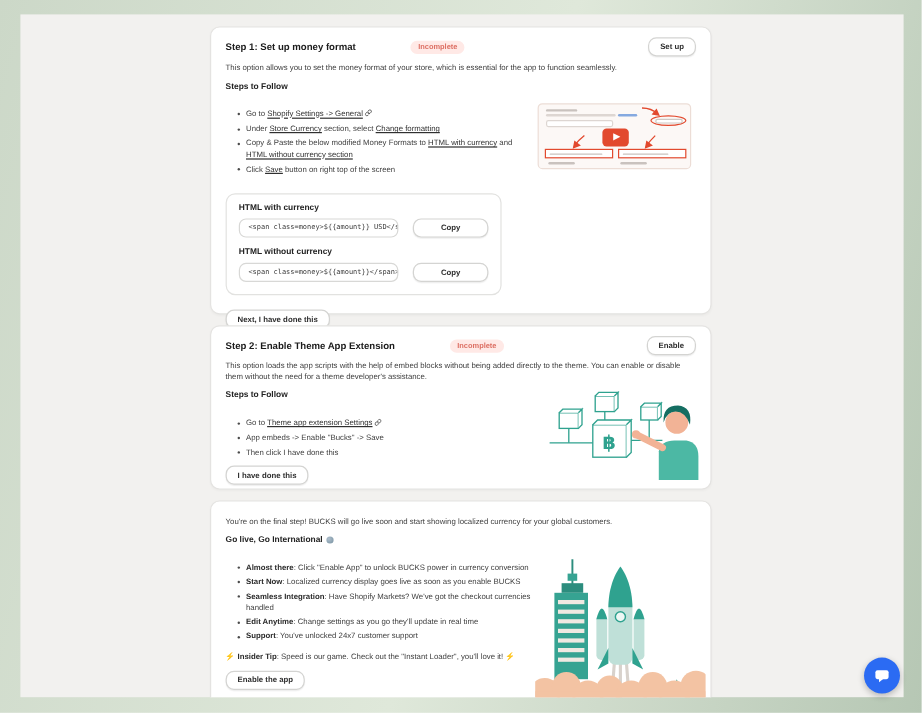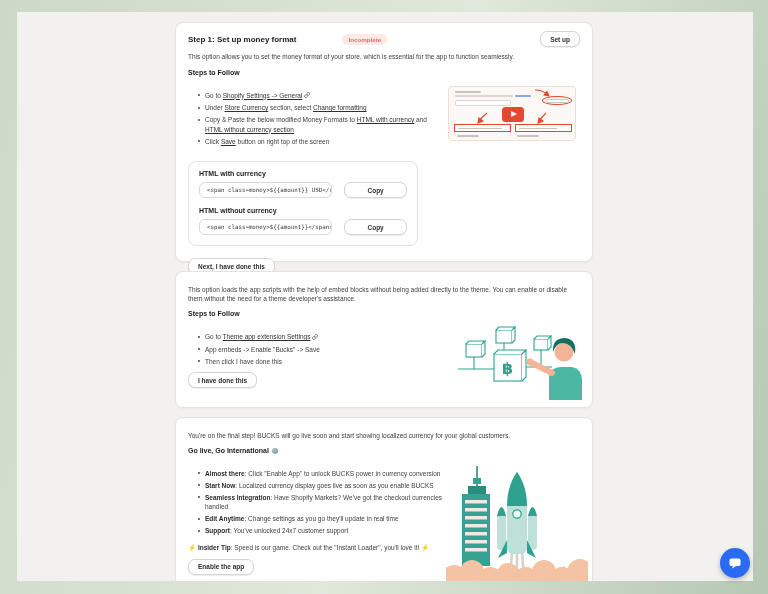--- a/index.html
+++ b/index.html
@@ -142,20 +142,25 @@
         <div class="m-label">HTML without currency</div>
         <div class="m-row">
           <div class="code-field">&lt;span class=money&gt;${{amount}}&lt;/span&gt;</div>
           <button class="btn copy-btn">Copy</button>
         </div>
       </div>
       <button class="btn done-btn">Next, I have done this</button>
     </div>
 
     <div class="card card2">
+      <div class="hdr">
+        <span class="title">Step 2: Enable Theme App Extension</span>
+        <span class="badge">Incomplete</span>
+        <button class="btn">Enable</button>
+      </div>
       <div class="desc">This option loads the app scripts with the help of embed blocks without being added directly to the theme. You can enable or disable them without the need for a theme developer's assistance.</div>
       <div class="sect">Steps to Follow</div>
       <ul class="blist w250">
           <li><span>Go to </span><span class="lnk">Theme app extension Settings</span><span class="licon"><svg width="6" height="6" viewBox="0 0 24 24">
                 <g fill="none" stroke="#333" stroke-width="2.6" stroke-linecap="round">
                   <path d="M10.5 13.5a5 5 0 0 0 7 0l3.5-3.5a5 5 0 0 0-7-7l-2 2"></path>
                   <path d="M13.5 10.5a5 5 0 0 0-7 0L3 14a5 5 0 0 0 7 7l2-2"></path>
                 </g>
               </svg></span></li>
           <li><span>App embeds -&gt; Enable "Bucks" -&gt; Save</span></li>

